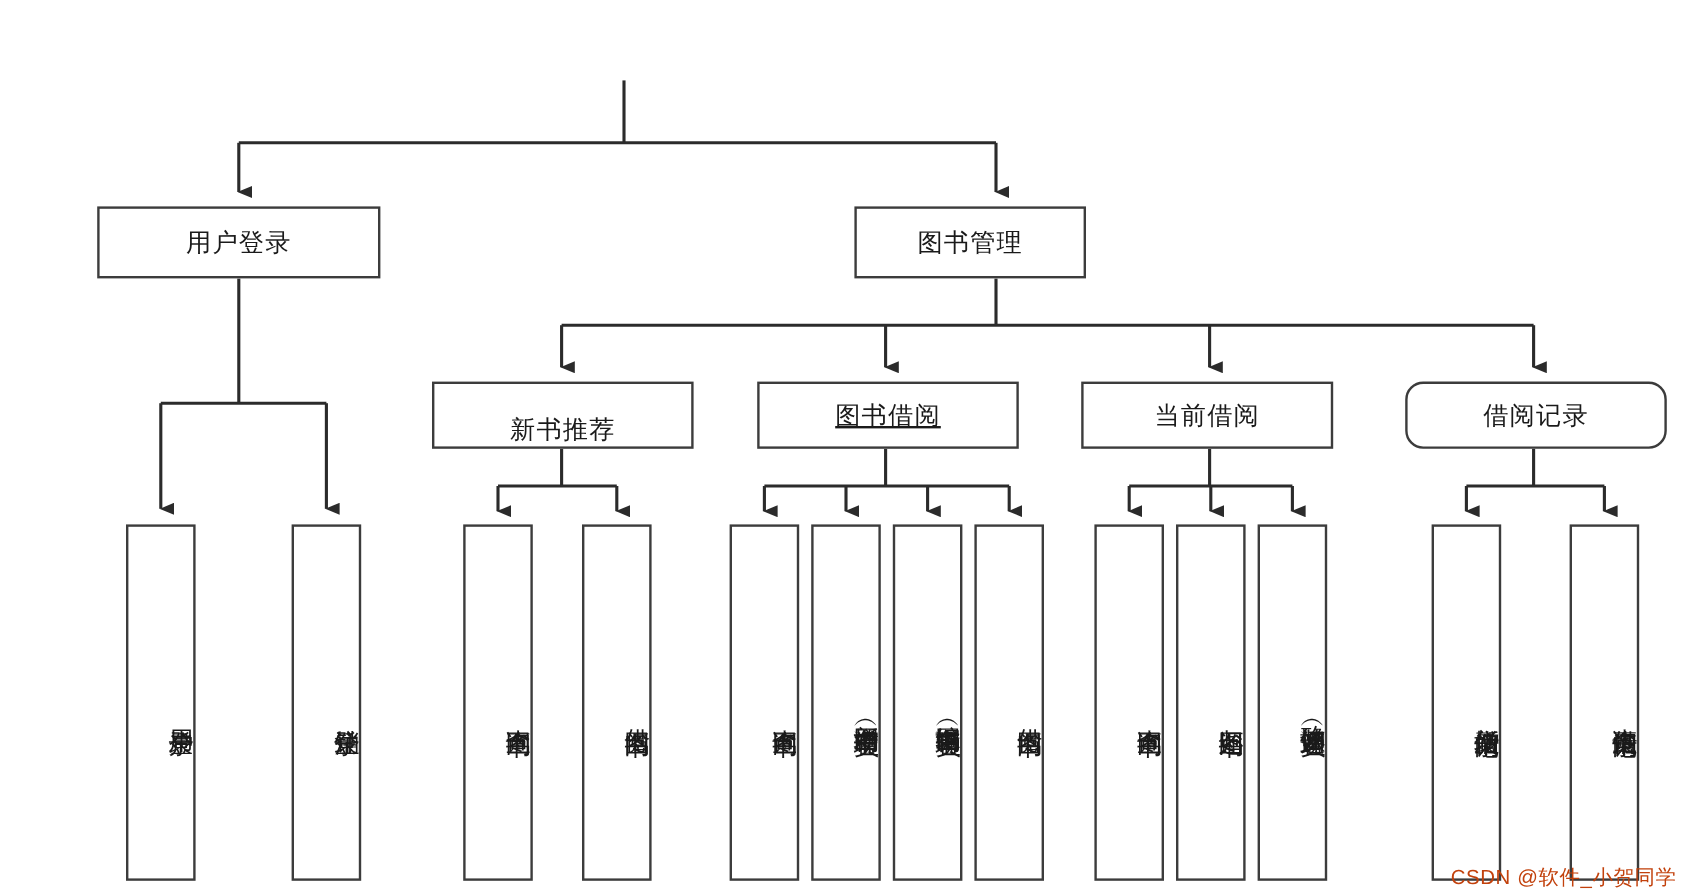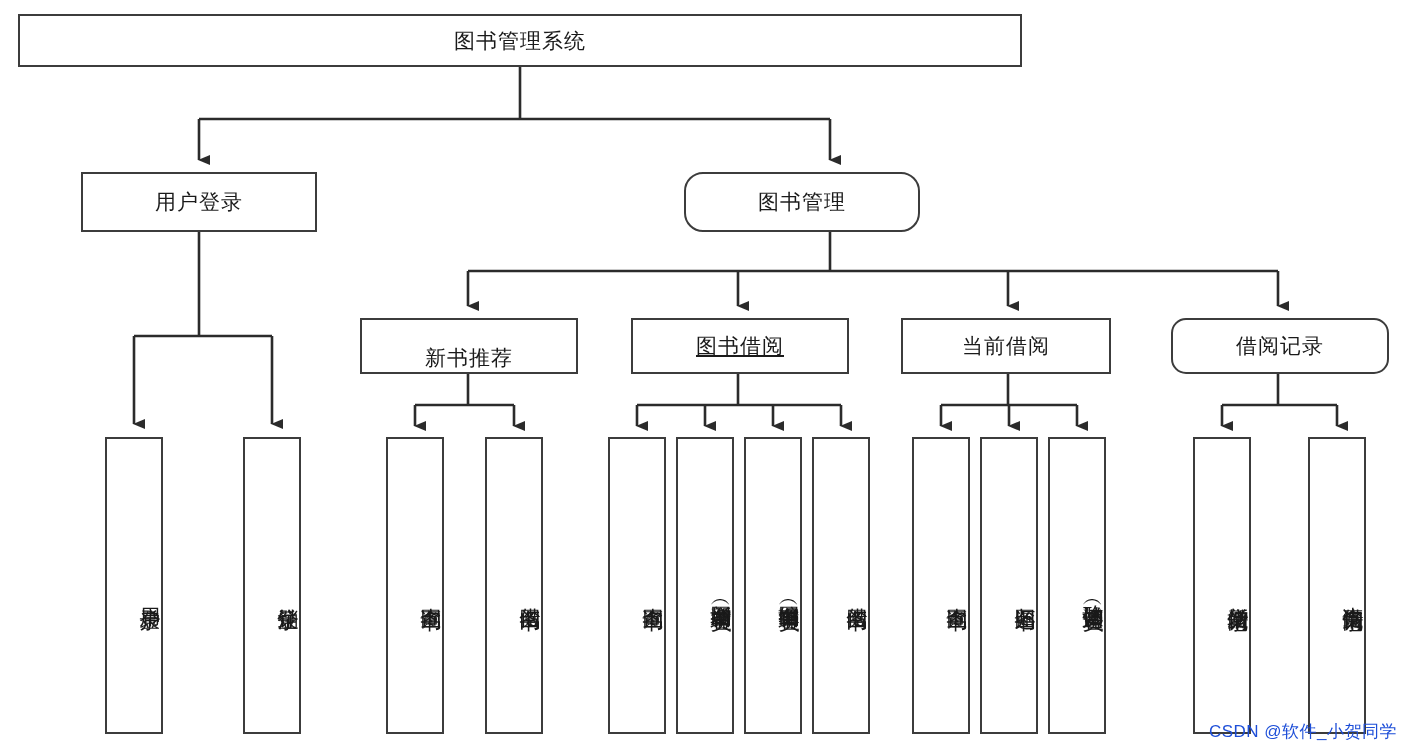--- a/index.html
+++ b/index.html
@@ -52,21 +52,21 @@
   .node.vert .vtext {
     writing-mode: vertical-rl;
     text-orientation: upright;
     white-space: nowrap;
   }
   #watermark {
     position: absolute;
     right: 8px;
     bottom: 4px;
     font-size: 17px;
-    color: #1d4ed8;
+    color: #c2410c;
     letter-spacing: 0.5px;
     white-space: nowrap;
   }
 </style>
 </head>
 <body>
 
 <div id="canvas">
 
   <svg id="wires" viewBox="0 0 1405 747">
@@ -112,28 +112,25 @@
       <path d="M 1009 405 L 1009 426" marker-end="url(#arrow)"></path>
       <path d="M 1077 405 L 1077 426" marker-end="url(#arrow)"></path>
 
       <path d="M 1278 374 L 1278 405"></path>
       <path d="M 1222 405 L 1337 405"></path>
       <path d="M 1222 405 L 1222 426" marker-end="url(#arrow)"></path>
       <path d="M 1337 405 L 1337 426" marker-end="url(#arrow)"></path>
     </g>
   </svg>
 
-  <div class="node horiz" style="left:18px; top:14px; width:1004px; height:53px;">
-    <span>图书管理系统</span>
-  </div>
 
   <div class="node horiz" style="left:81px; top:172px; width:236px; height:60px;">
     <span>用户登录</span>
   </div>
-  <div class="node horiz" style="left:684px; top:172px; width:236px; height:60px;border-radius:19px;">
+  <div class="node horiz" style="left:712px; top:172px; width:193px; height:60px;">
     <span>图书管理</span>
   </div>
 
   <div class="node horiz" style="left:360px; top:318px; width:218px; height:56px;align-items:flex-end;">
     <span>新书推荐</span>
   </div>
   <div class="node horiz" style="left:631px; top:318px; width:218px; height:56px;text-decoration:underline;">
     <span>图书借阅</span>
   </div>
   <div class="node horiz" style="left:901px; top:318px; width:210px; height:56px;">

